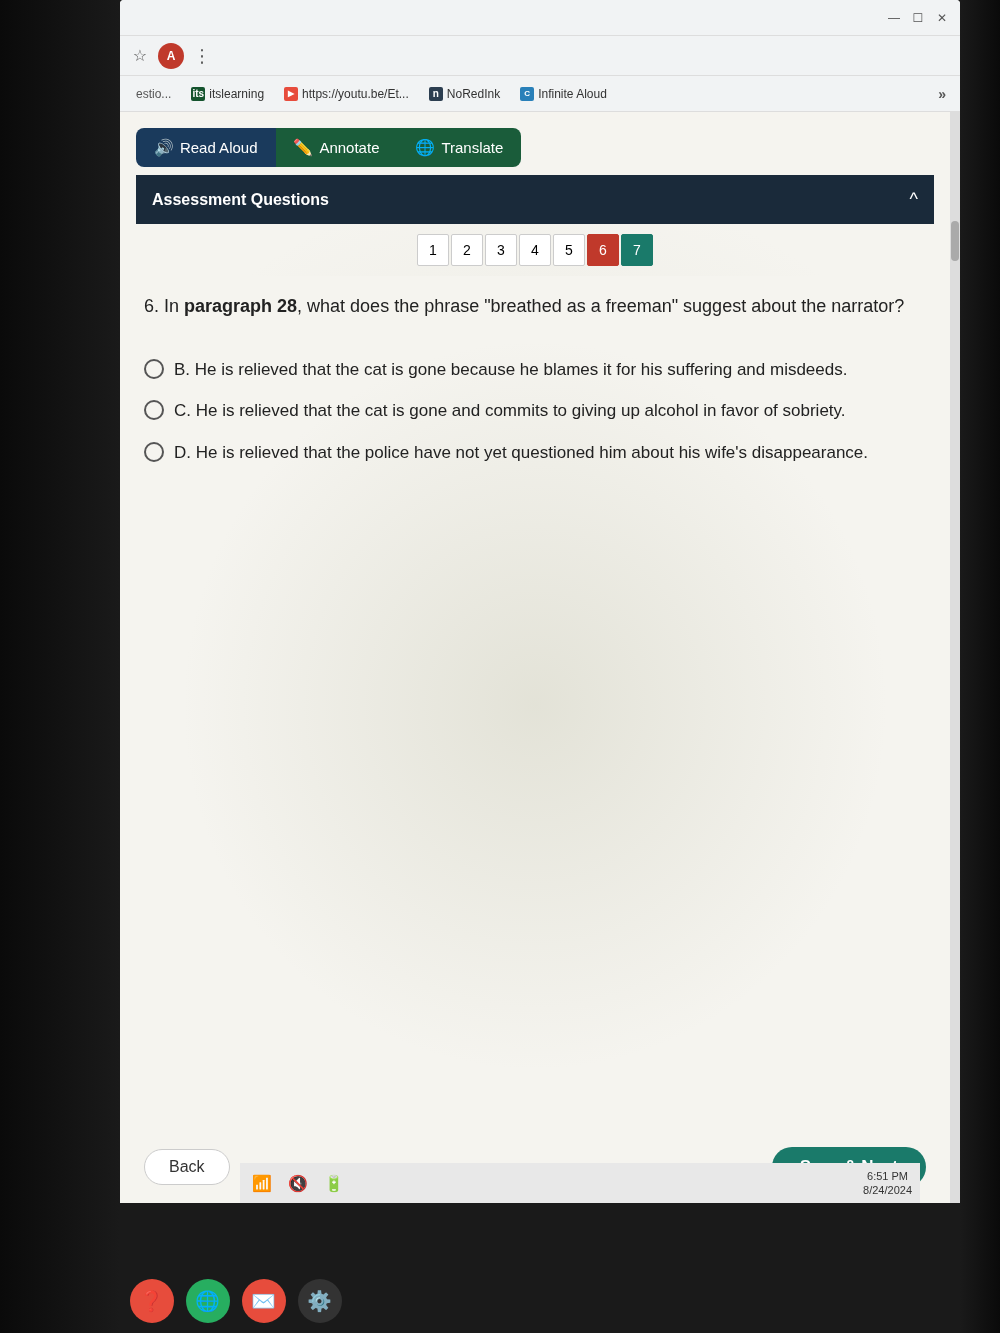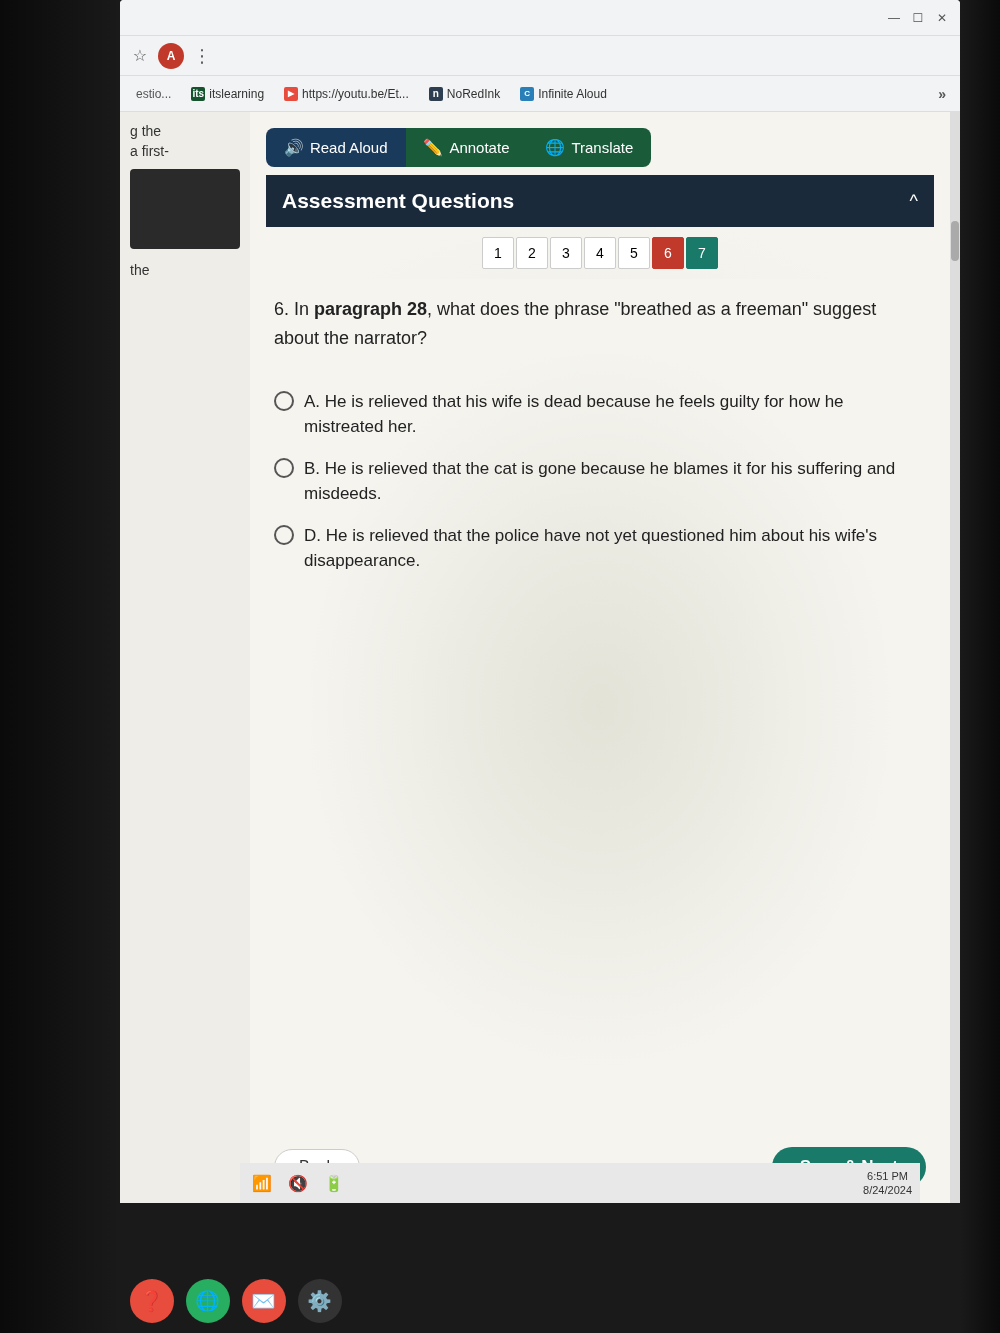--- a/index.html
+++ b/index.html
@@ -192,21 +192,21 @@
       color: #fff;
       padding: 14px 16px;
       display: flex;
       align-items: center;
       justify-content: space-between;
       flex-shrink: 0;
       margin: 0 16px 0 16px;
     }
 
     .assessment-title {
-      font-size: 21px;
+      font-size: 16px;
       font-weight: bold;
     }
 
     .chevron-up {
       font-size: 18px;
       cursor: pointer;
     }
 
     
     .question-numbers {
@@ -438,26 +438,20 @@
     </div>
     <div class="bookmark-item">
       <span class="bookmark-favicon fav-ic">C</span>
       <span>Infinite Aloud</span>
     </div>
     <div class="bookmarks-more">»</div>
   </div>
 
   <div class="content-area">
 
-    <div class="left-sidebar">
-      <div class="left-panel-text">g the</div>
-      <div class="left-panel-text">a first-</div>
-      <div class="dark-img-area"></div>
-      <div class="left-panel-text" style="margin-top:12px;">the</div>
-    </div>
 
     <div class="main-content">
 
       <div class="tool-buttons-row">
         <button class="tool-btn tool-btn-read">
           <span class="tool-btn-icon">🔊</span>
           <span>Read Aloud</span>
         </button>
         <button class="tool-btn tool-btn-annotate">
           <span class="tool-btn-icon">✏️</span>
@@ -482,30 +476,30 @@
         <div class="q-num">5</div>
         <div class="q-num active-orange">6</div>
         <div class="q-num active-teal">7</div>
       </div>
 
       <div class="question-area">
         <div class="question-text">
           <span>6. In </span><strong>paragraph 28</strong><span>, what does the phrase "breathed as a freeman" suggest about the narrator?</span>
         </div>
 
-        <div class="answer-option">
-          <div class="radio-circle"></div>
-          <span>A. He is relieved that his wife is dead because he feels guilty for how he mistreated her.</span>
-        </div>
 
         <div class="answer-option">
           <div class="radio-circle"></div>
           <span>B. He is relieved that the cat is gone because he blames it for his suffering and misdeeds.</span>
         </div>
 
+        <div class="answer-option">
+          <div class="radio-circle"></div>
+          <span>C. He is relieved that the cat is gone and commits to giving up alcohol in favor of sobriety.</span>
+        </div>
 
         <div class="answer-option">
           <div class="radio-circle"></div>
           <span>D. He is relieved that the police have not yet questioned him about his wife's disappearance.</span>
         </div>
       </div>
 
       <div class="action-row">
         <button class="back-btn">Back</button>
         <button class="save-next-btn">Save &amp; Next</button>

